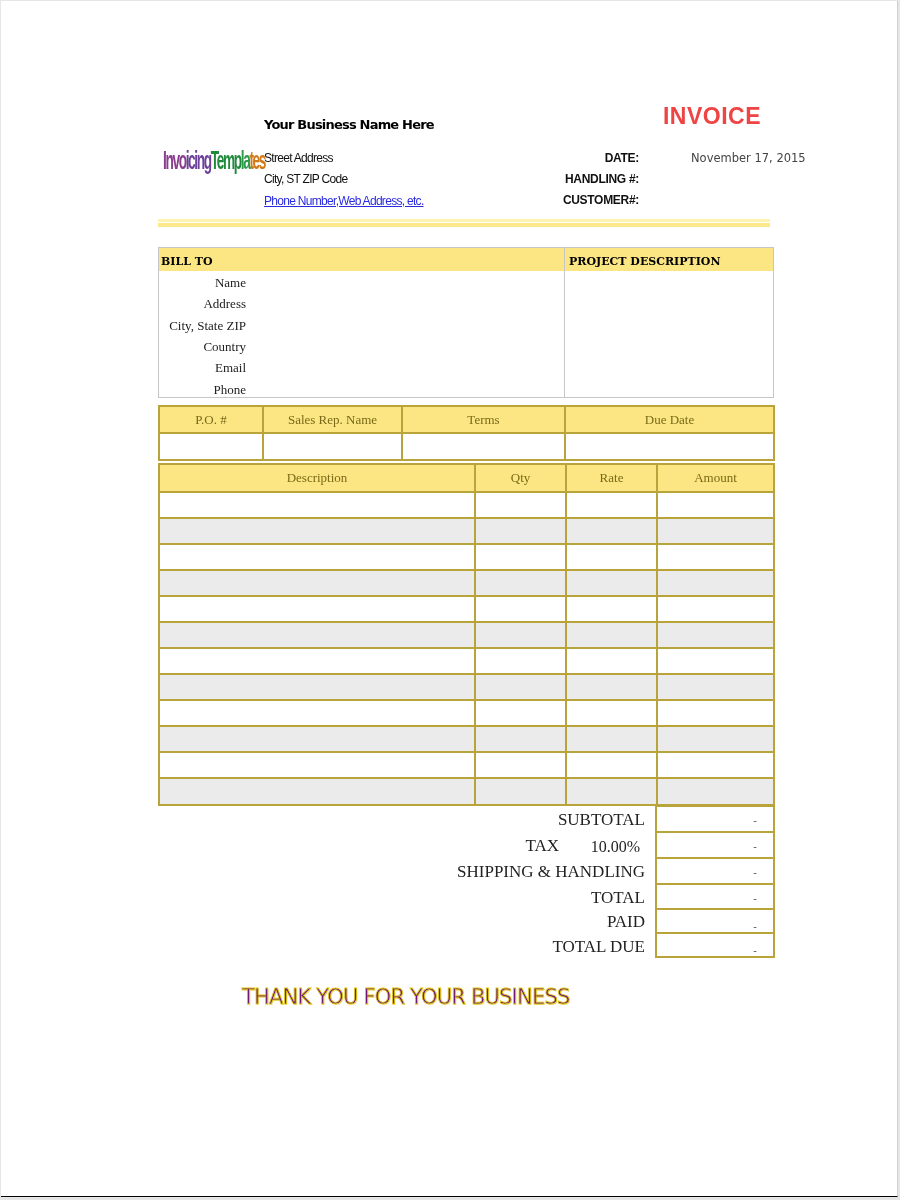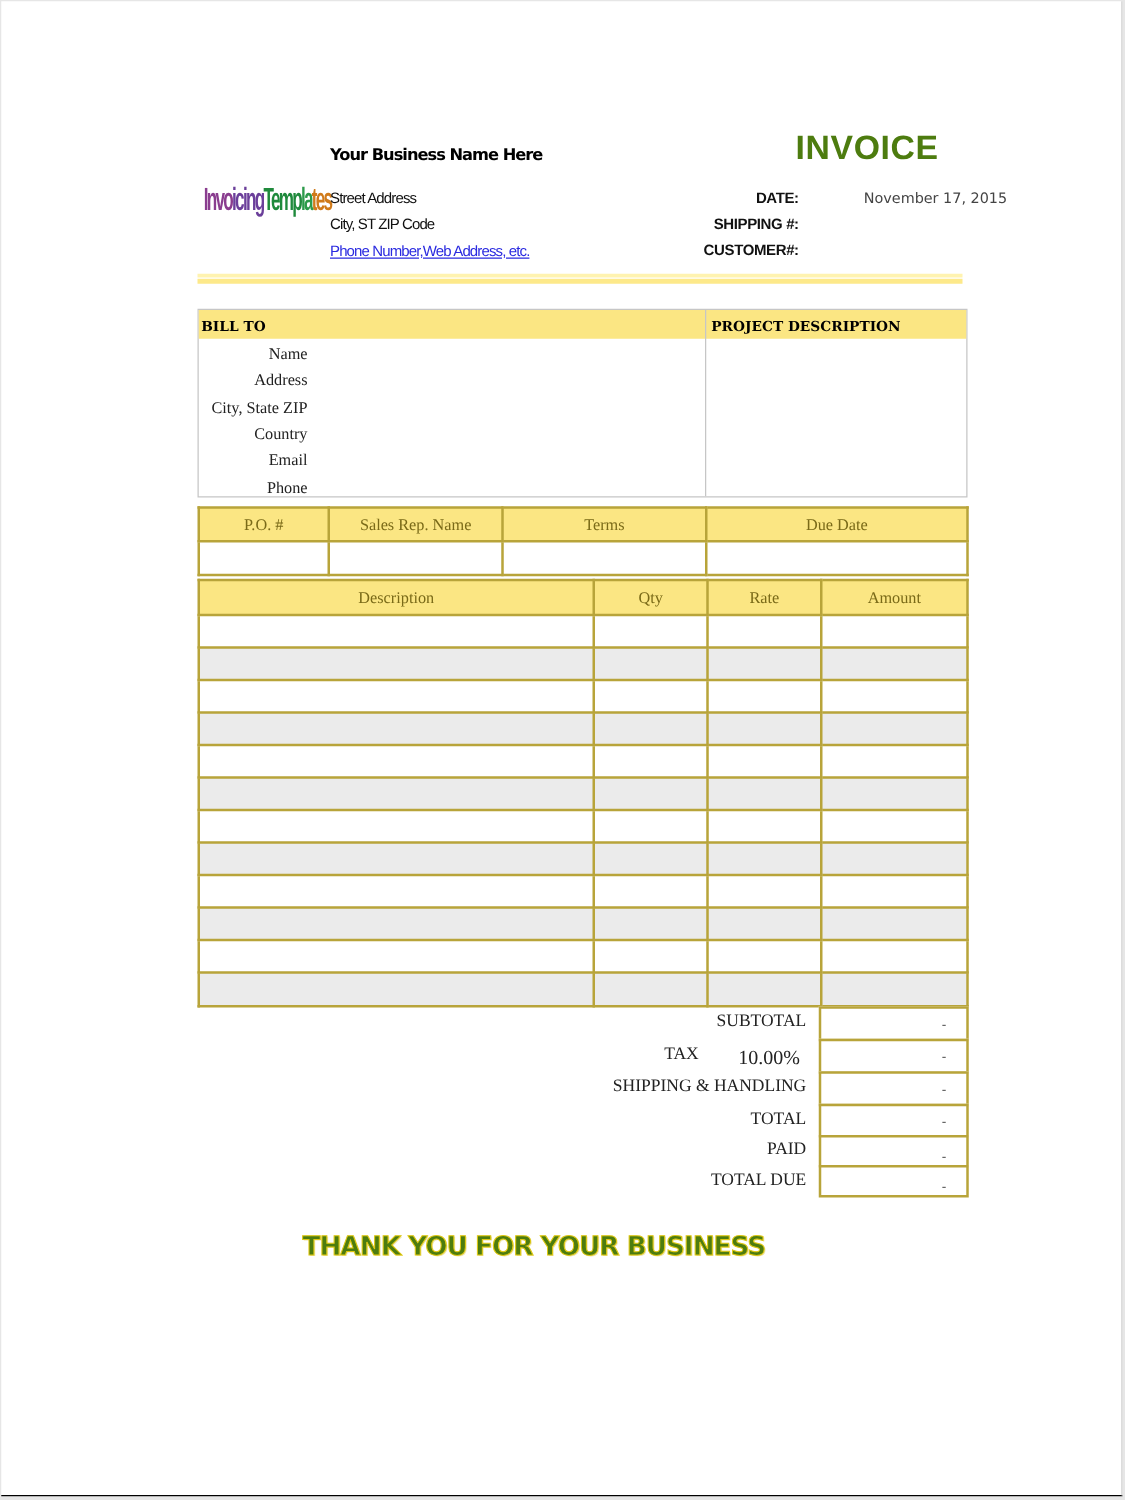--- a/index.html
+++ b/index.html
@@ -6,63 +6,63 @@
   body { width:900px; height:1200px; background:#e6e6e6; position:relative; overflow:hidden; }
   .page { position:absolute; left:1px; top:1px; width:896px; height:1195px; background:#fff; border-right:1px solid #d0d0d0; border-bottom:1px solid #000000; }
   .abs { position:absolute; }
 
   .biz-name { left:263px; top:116px; font-family:"DejaVu Sans",sans-serif; font-weight:bold; font-size:13px; letter-spacing:-0.8px; color:#000; }
   .logo { left:162px; top:145px; font-family:"Liberation Sans",sans-serif; font-size:19px; font-weight:bold; letter-spacing:-1.9px; transform:scaleX(0.72) scaleY(1.35); transform-origin:left top; white-space:nowrap; }
   .logo span { display:inline; }
   .addr { left:263px; font-family:"Liberation Sans",sans-serif; font-size:12px; letter-spacing:-0.7px; color:#111; }
   .addr.link { color:#2a2ae0; text-decoration:underline; }
 
-  .invoice-title { right:146px; top:102px; font-family:"Liberation Sans",sans-serif; font-weight:bold; font-size:27px; color:#4d7c0f; letter-spacing:0.5px; }
+  .invoice-title { right:136px; top:102px; font-family:"Liberation Sans",sans-serif; font-weight:bold; font-size:23px; color:#ef4444; letter-spacing:0.5px; }
   .meta-label { right:258px; font-family:"Liberation Sans",sans-serif; font-weight:bold; font-size:12px; color:#111; letter-spacing:-0.3px; text-align:right; }
   .meta-value { left:690px; font-family:"DejaVu Sans",sans-serif; font-size:11.5px; color:#444; }
 
   .rule1 { left:157px; top:218px; width:612px; height:3px; background:#fff3b0; }
   .rule2 { left:157px; top:222px; width:612px; height:4px; background:#fde98a; }
 
   .billbox { left:157px; top:246px; width:616px; height:151px; border:1px solid #c6c6c6; box-sizing:border-box; }
   .billhdr { left:158px; top:247px; width:614px; height:23px; background:#fbe683; }
   .bill-divider { left:563px; top:247px; width:1px; height:149px; background:#c6c6c6; }
   .section-title { font-family:"DejaVu Serif",serif; font-weight:bold; font-size:11px; color:#000; letter-spacing:0px; }
   .bill-label { right:651px; font-family:"Liberation Serif",serif; font-size:13px; color:#222; text-align:right; }
 
   table.grid { position:absolute; border-collapse:collapse; }
   table.grid td, table.grid th { border:2px solid #b8a43a; padding:0; box-sizing:border-box; }
   table.grid th { background:#fbe683; font-family:"Liberation Serif",serif; font-weight:normal; font-size:13px; color:#7a6a18; text-align:center; }
 
   .items td { border-top:none; border-bottom:none; }
   .items tr.alt td { background:#ebebeb; }
   .items tr.last td { border-bottom:2px solid #b8a43a; }
 
-  .tot-label { font-family:"Liberation Serif",serif; font-size:14px; color:#222; text-align:right; }
+  .tot-label { font-family:"Liberation Serif",serif; font-size:17px; color:#222; text-align:right; }
   .tot-label.bold { font-weight:normal; }
   .tot-box { left:654px; width:120px; border:2px solid #b8a43a; box-sizing:border-box; background:#fff; }
   .tot-val { position:absolute; right:16px; font-family:"Liberation Sans",sans-serif; font-size:11px; color:#555; }
 
-  .thanks { left:241px; top:984px; font-family:"DejaVu Sans",sans-serif; font-weight:bold; font-size:21px; letter-spacing:-0.8px; color:#4d7c0f; -webkit-text-stroke:0.8px #e0c810; text-shadow:1px 1px 0 #eee6b0; }
+  .thanks { left:241px; top:984px; font-family:"DejaVu Sans",sans-serif; font-weight:normal; font-size:21px; letter-spacing:-0.8px; color:#701a75; -webkit-text-stroke:0.8px #e0c810; text-shadow:1px 1px 0 #eee6b0; }
 </style>
 </head>
 <body>
 
 <div class="page">
 
   <div class="abs biz-name">Your Business Name Here</div>
   <div class="abs logo"><span style="color:#8a3d8f">Invo</span><span style="color:#6b3f9a">icing</span><span style="color:#1f8a3c">Temp</span><span style="color:#2c9a4a">la</span><span style="color:#d07a1a">tes</span></div>
   <div class="abs addr" style="top:150px;">Street Address</div>
   <div class="abs addr" style="top:171px;">City, ST  ZIP Code</div>
   <div class="abs addr link" style="top:193px;">Phone Number,Web Address, etc.</div>
 
   <div class="abs invoice-title">INVOICE</div>
   <div class="abs meta-label" style="top:150px;">DATE:</div>
   <div class="abs meta-value" style="top:150px;">November 17, 2015</div>
-  <div class="abs meta-label" style="top:171px;">SHIPPING #:</div>
+  <div class="abs meta-label" style="top:171px;">HANDLING #:</div>
   <div class="abs meta-value" style="top:171px;"></div>
   <div class="abs meta-label" style="top:192px;">CUSTOMER#:</div>
   <div class="abs meta-value" style="top:192px;"></div>
 
   <div class="abs rule1"></div>
   <div class="abs rule2"></div>
 
   <div class="abs billbox"></div>
   <div class="abs billhdr"></div>
   <div class="abs bill-divider"></div>

